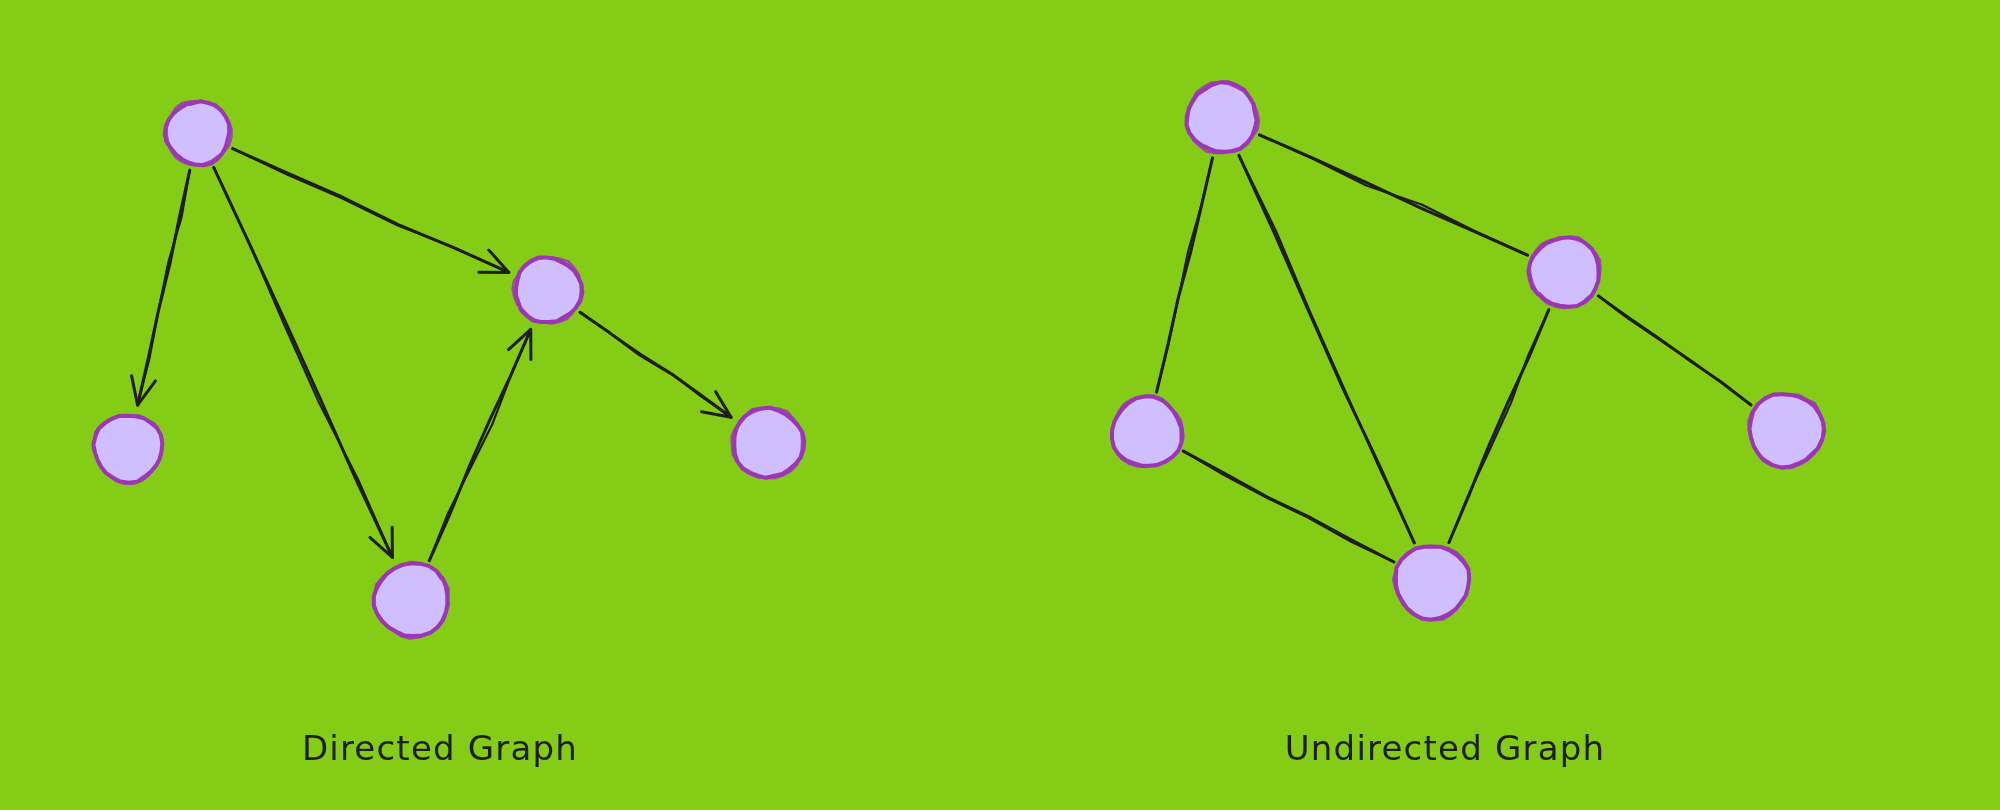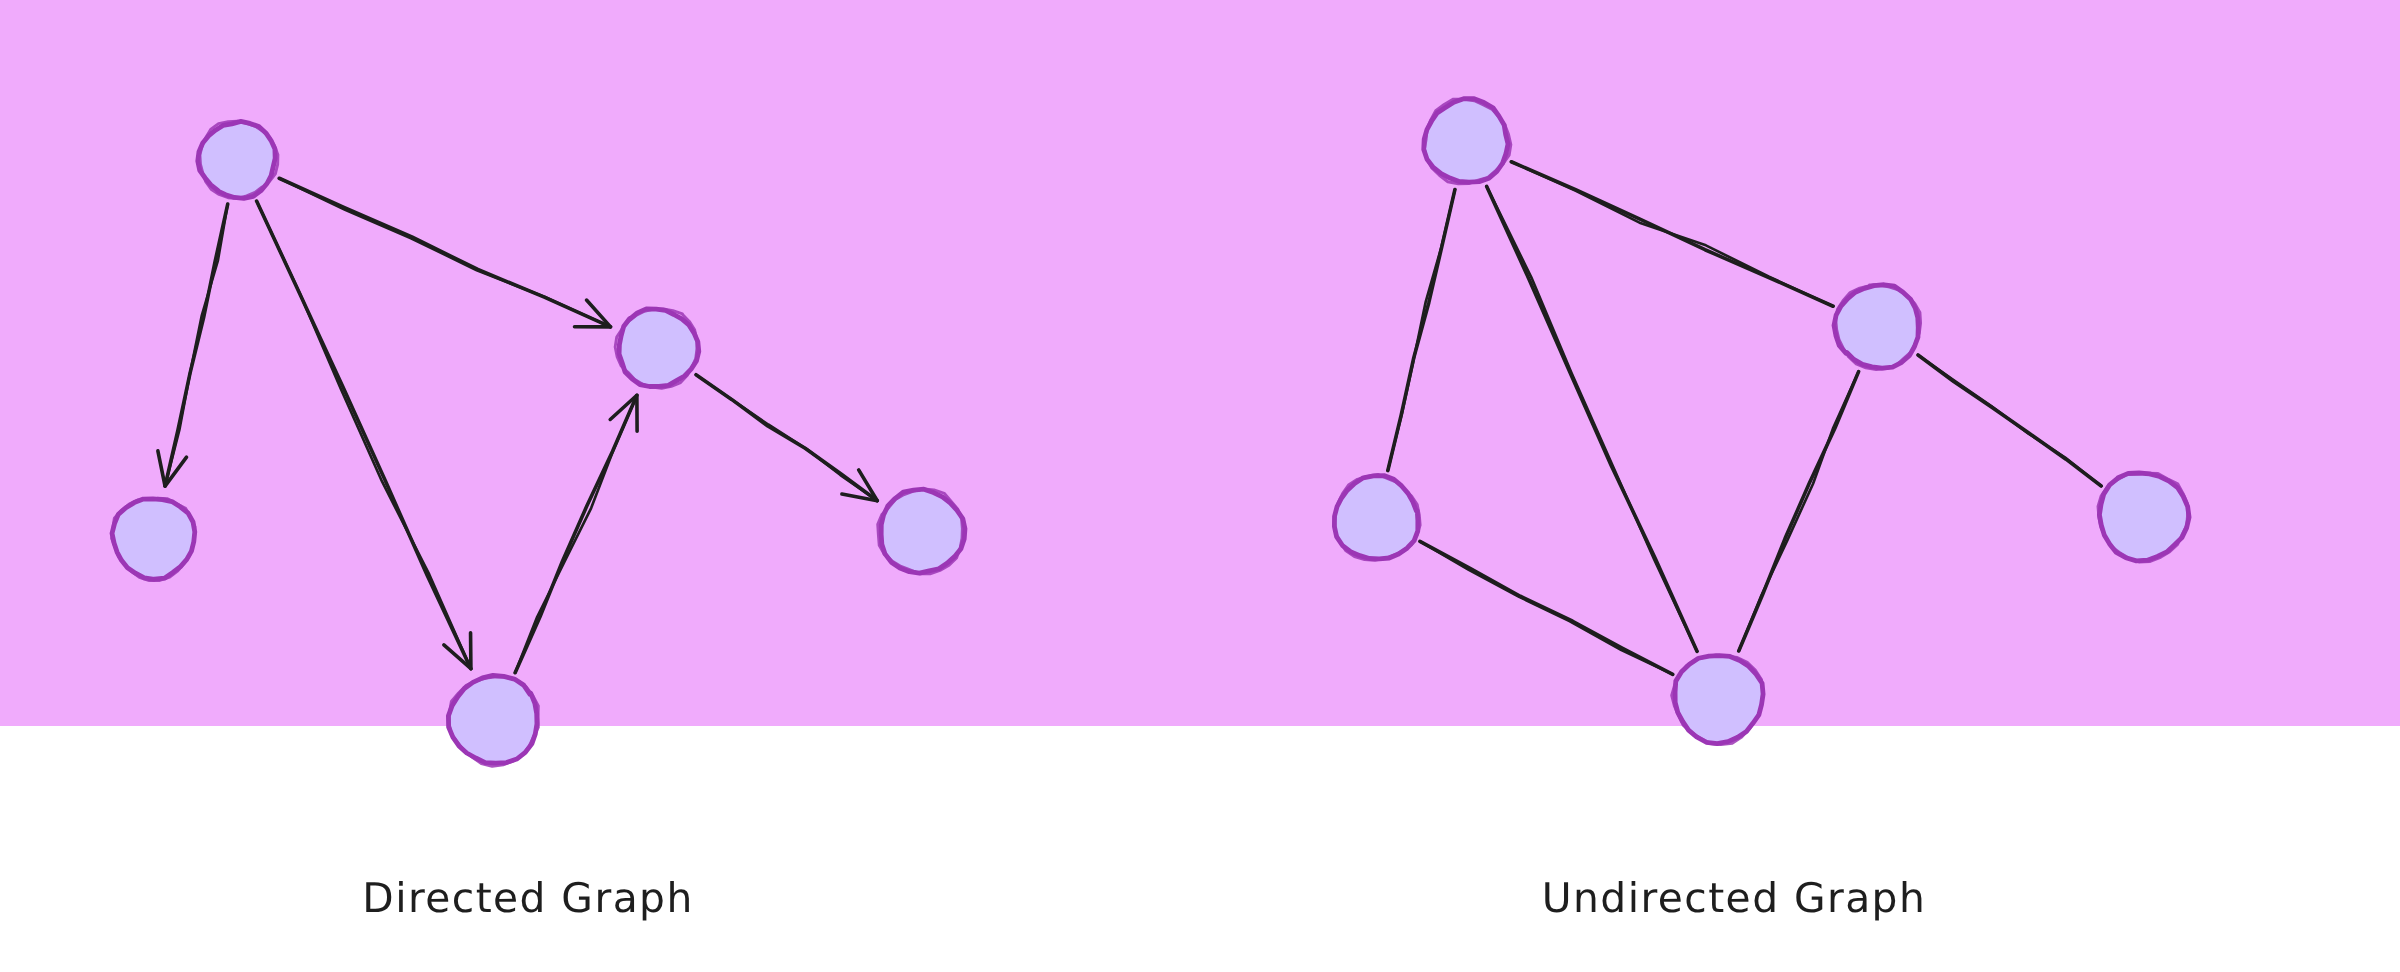--- a/index.html
+++ b/index.html
@@ -10,22 +10,22 @@
   }
   body {
     width: 2000px;
     height: 810px;
     overflow: hidden;
     font-family: "DejaVu Sans", sans-serif;
   }
   #canvas {
     position: relative;
     width: 2000px;
-    height: 605px;
-    background: #f0abfc;
+    height: 810px;
+    background: #84cc16;
   }
   svg.board {
     position: absolute;
     top: 0;
     left: 0;
     width: 2000px;
     height: 810px;
     display: block;
   }
   .node-shape {

